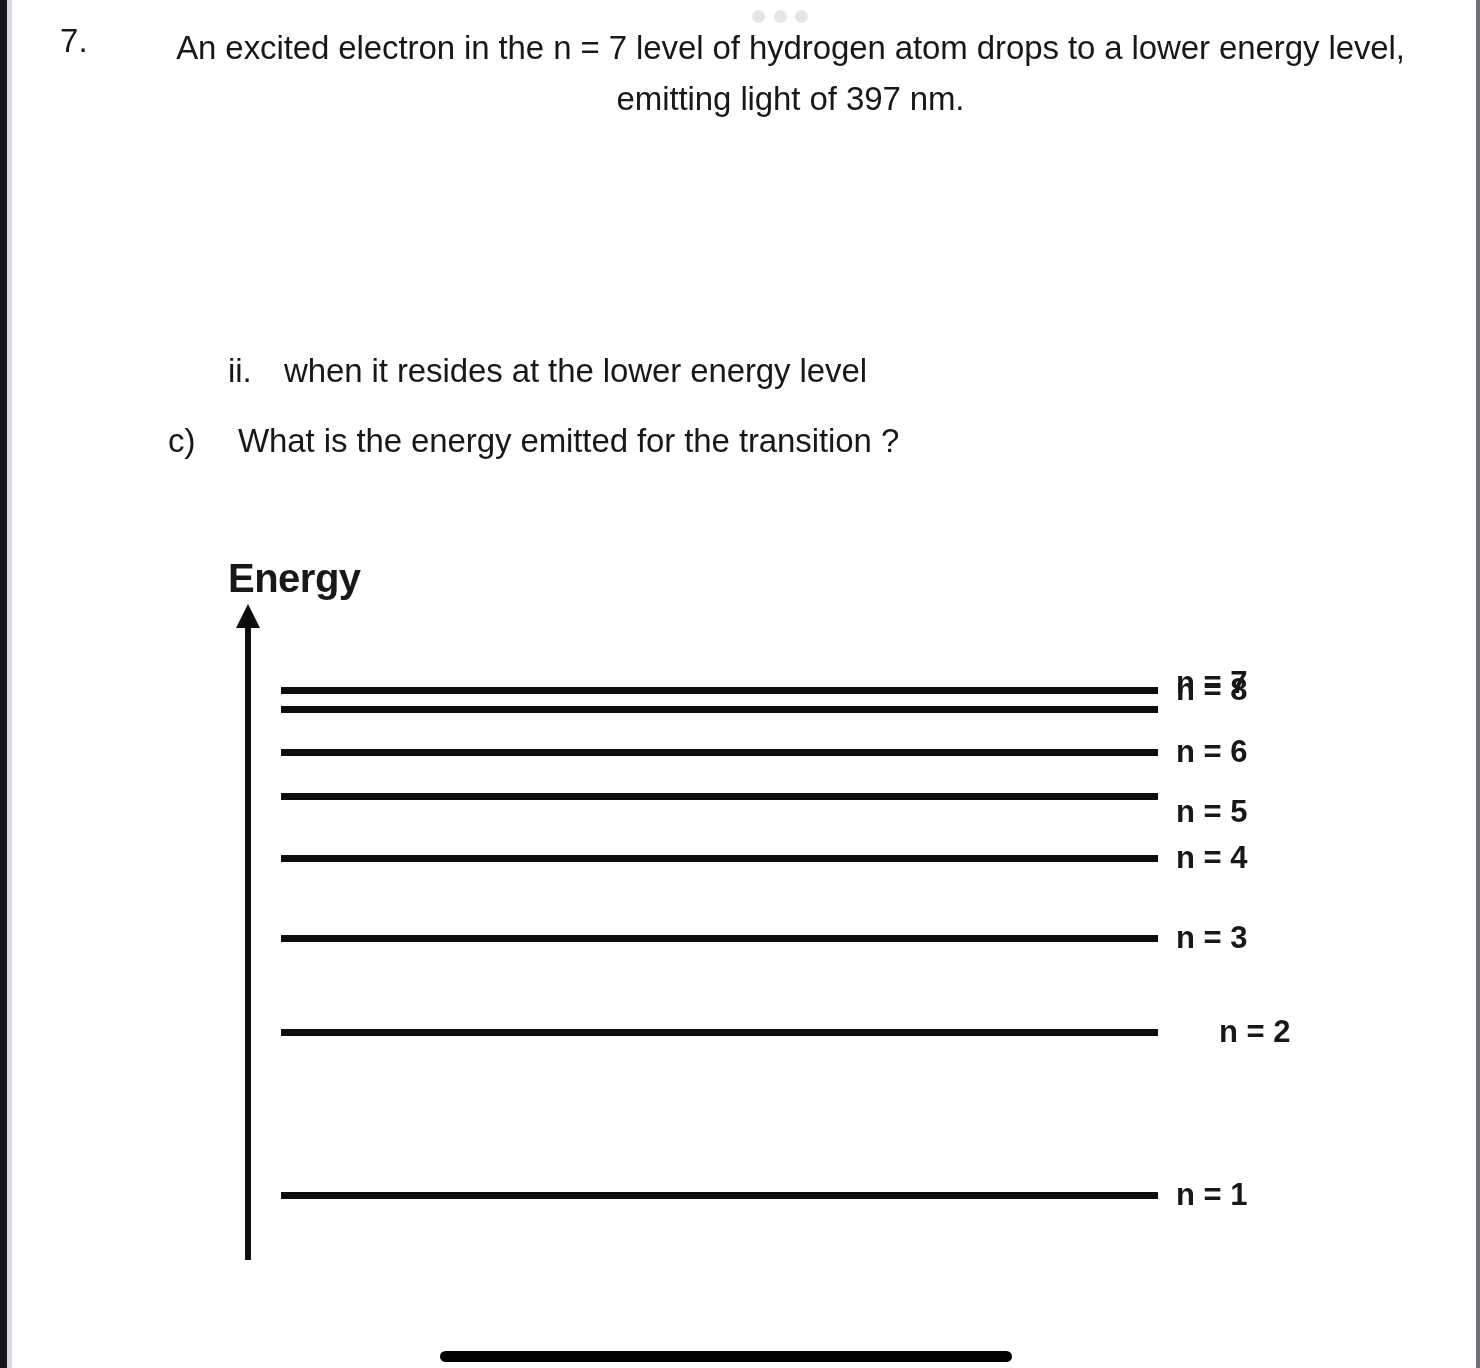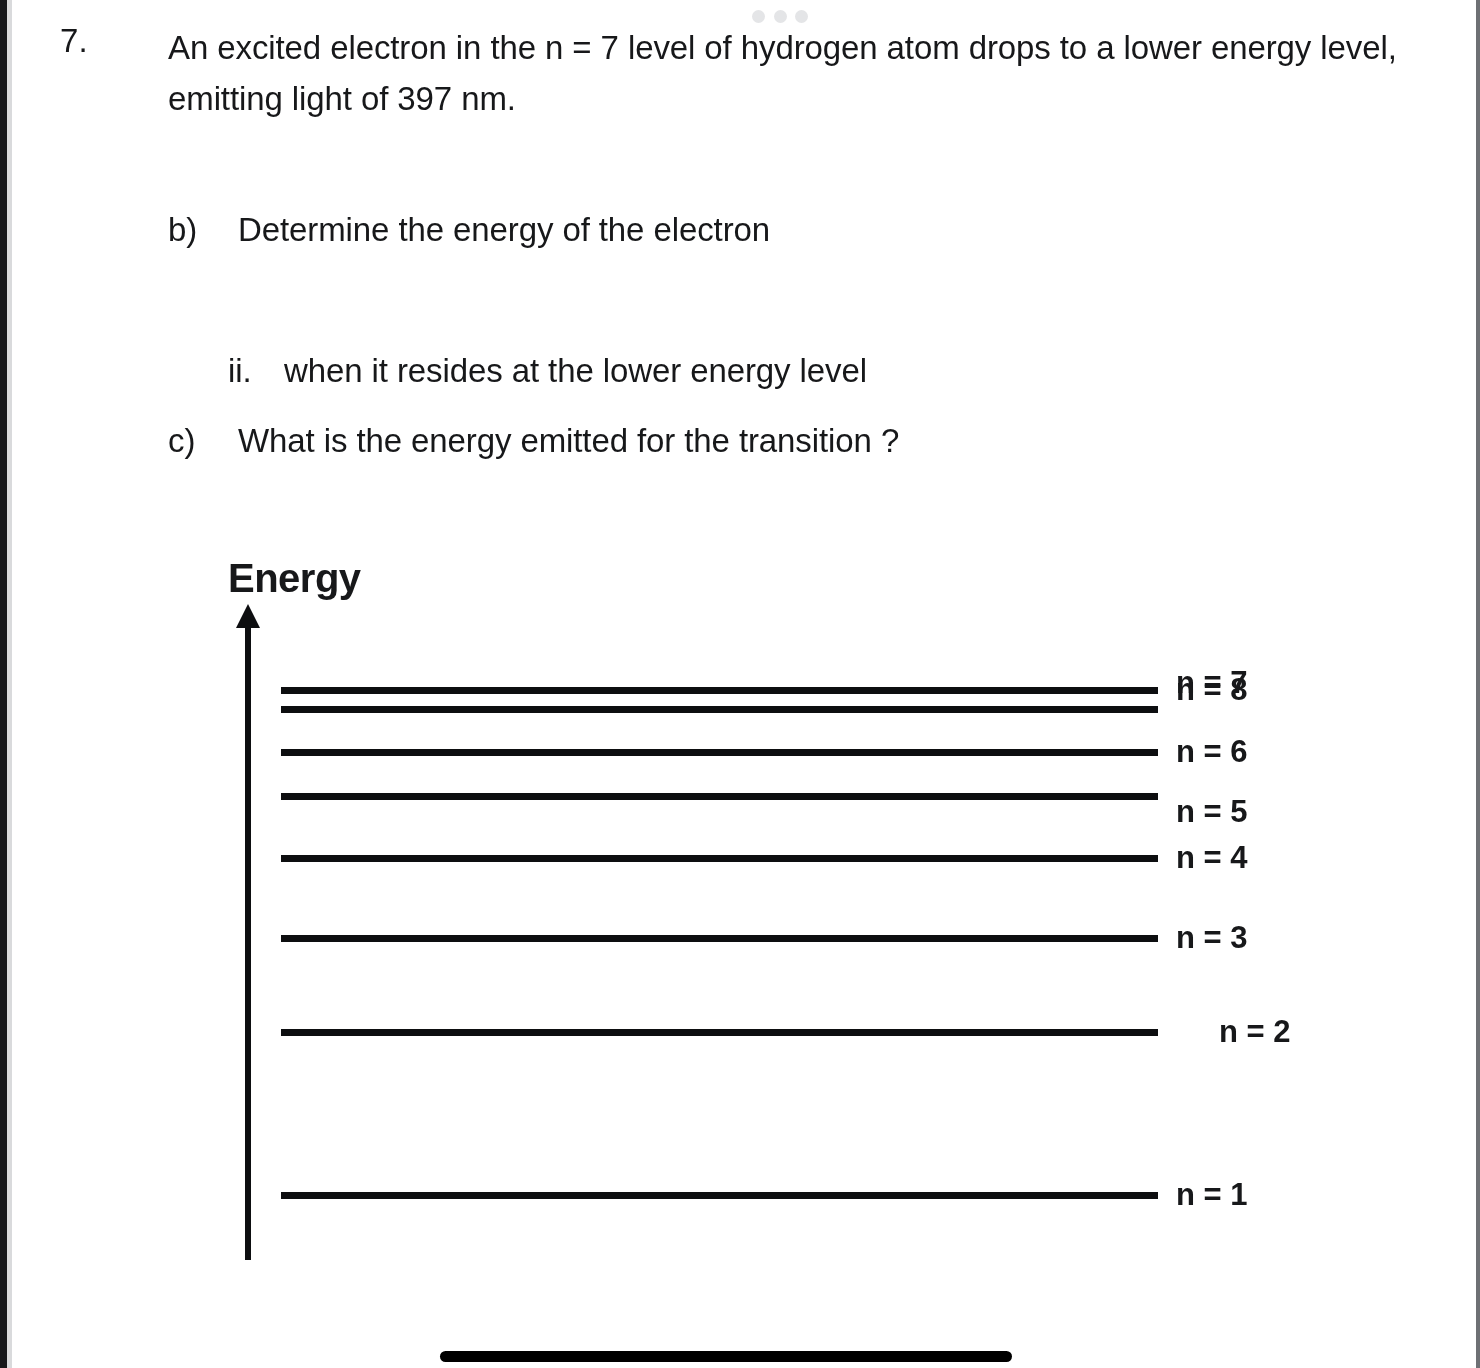--- a/index.html
+++ b/index.html
@@ -74,20 +74,21 @@
     position: absolute;
     left: 168px; top: 22px;
     width: 1250px;
   }
   .q-stem {
     font-size: 33px;
     line-height: 1.55;
     width: 1245px;
     font-stretch: condensed;
     letter-spacing: -0.1px;
+    text-align: center;
   }
 
   .part {
     position: absolute;
     font-size: 33px;
     line-height: 1.2;
     letter-spacing: -0.1px;
     white-space: nowrap;
   }
   .part .marker {
@@ -163,23 +164,20 @@
       <i></i>
   </div>
 
   <div class="q-number">7.</div>
 
   <div class="q-body">
     <div class="q-stem">An excited electron in the n = 7 level of hydrogen atom drops to a lower energy level, emitting light of 397 nm.</div>
   </div>
 
 
-  <div class="part part-b">
-    <span class="marker">b)</span><span>Determine the energy of the electron</span>
-  </div>
 
 
   <div class="part part-c">
     <span class="marker">c)</span><span>What is the energy emitted for the transition ?</span>
   </div>
 
   <div class="part sub part-bii">
     <span class="marker">ii.</span><span>when it resides at the lower energy level</span>
   </div>
 

